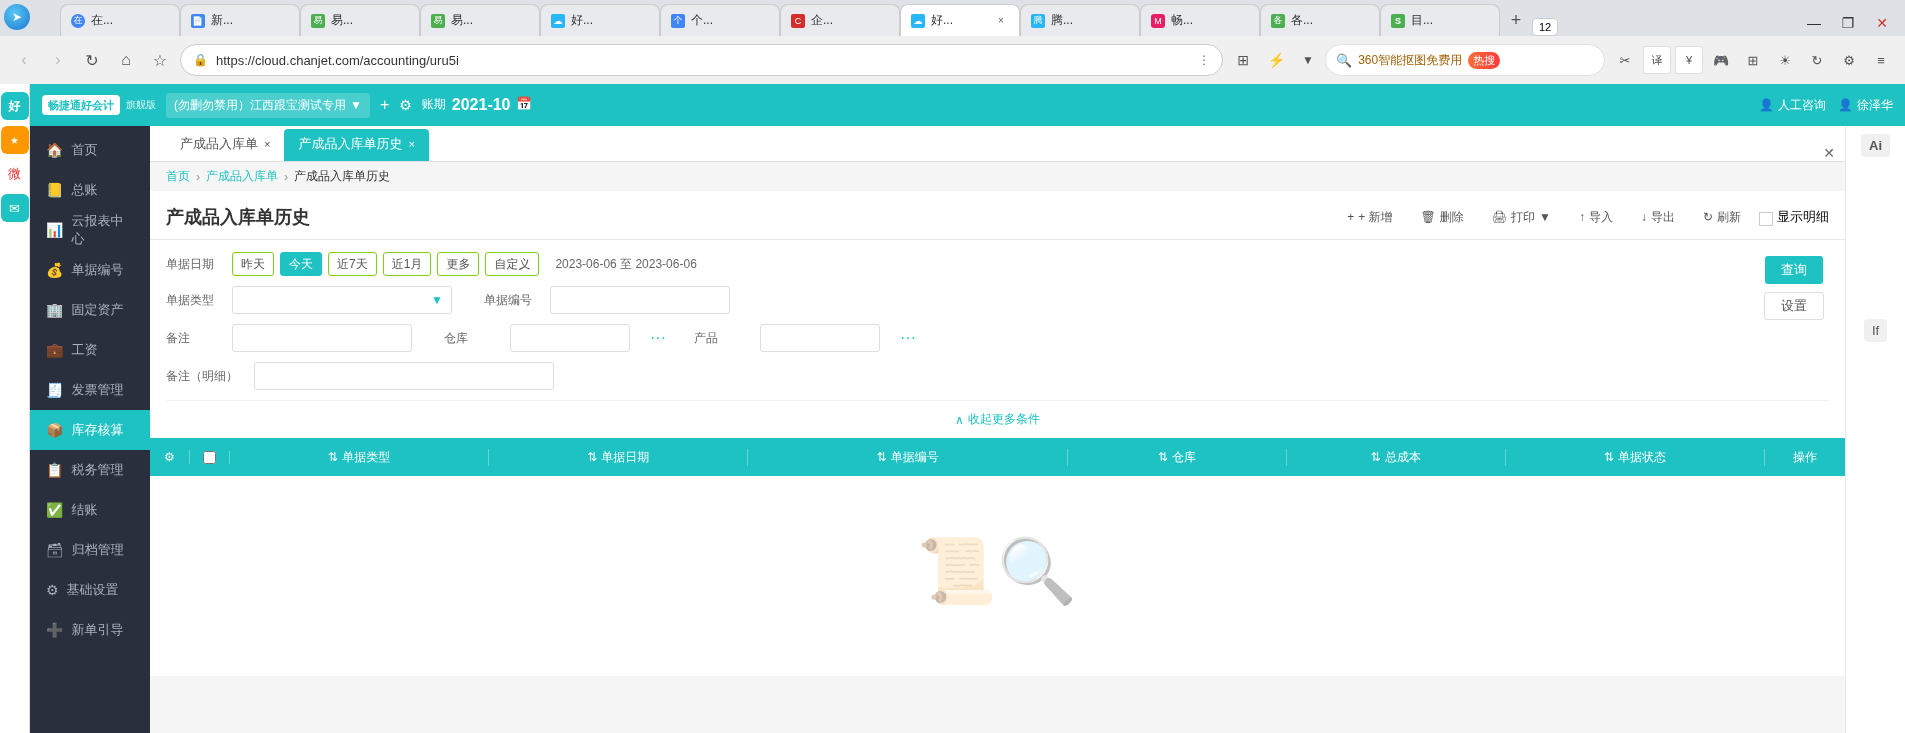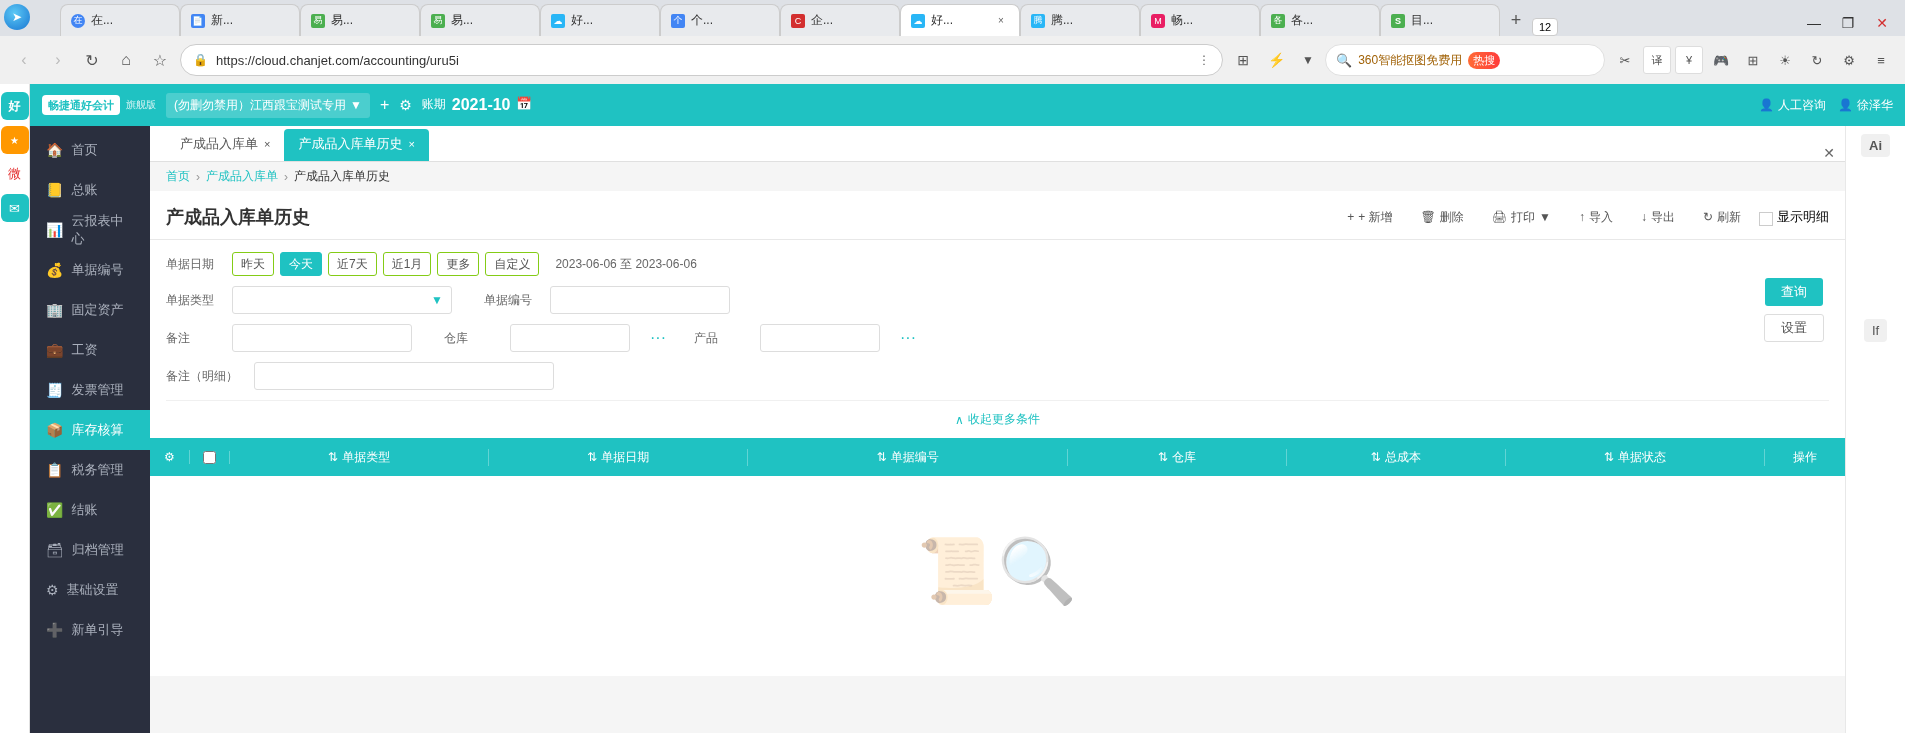--- a/index.html
+++ b/index.html
@@ -78,21 +78,21 @@
     .date-btn { height: 24px; padding: 0 8px; border: 1px solid #84cc16; background: #fff; font-size: 12px; color: #555; cursor: pointer; border-radius: 3px; }
     .date-btn.active { background: #1fc2c2; color: #fff; border-color: #1fc2c2; }
     .date-range { font-size: 12px; color: #666; }
     .filter-input { height: 28px; border: 1px solid #ddd; border-radius: 3px; padding: 0 8px; font-size: 12px; width: 180px; }
     .filter-select { height: 28px; border: 1px solid #ddd; border-radius: 3px; padding: 0 8px; font-size: 12px; width: 220px; background: #fff; display: flex; align-items: center; justify-content: space-between; cursor: pointer; }
     .filter-dots { color: #1fc2c2; font-size: 16px; cursor: pointer; padding: 0 4px; }
     .collapse-btn { display: flex; align-items: center; gap: 4px; color: #1fc2c2; font-size: 12px; cursor: pointer; padding: 4px 0; }
     .collapse-section { text-align: center; padding: 6px; border-top: 1px solid #f0f0f0; }
 
     
-    .query-btn { height: 28px; padding: 0 16px; background: #1fc2c2; color: #fff; border: none; border-radius: 3px; font-size: 13px; cursor: pointer; margin-top: 22px; }
+    .query-btn { height: 28px; padding: 0 16px; background: #1fc2c2; color: #fff; border: none; border-radius: 3px; font-size: 13px; cursor: pointer; }
     .settings-btn { height: 28px; padding: 0 16px; background: #fff; color: #555; border: 1px solid #ddd; border-radius: 3px; font-size: 13px; cursor: pointer; margin-top: 4px; }
 
     
     .data-table { width: 100%; background: #fff; }
     .table-header { height: 38px; background: #1fc2c2; display: flex; align-items: center; }
     .th-cell { display: flex; align-items: center; justify-content: center; color: #fff; font-size: 12px; gap: 4px; padding: 0 8px; border-right: 1px solid rgba(255,255,255,0.3); }
     .th-cell:last-child { border-right: none; }
     .th-check { width: 40px; flex-shrink: 0; }
     .th-gear { width: 40px; flex-shrink: 0; }
     .th-type { flex: 1.2; }

